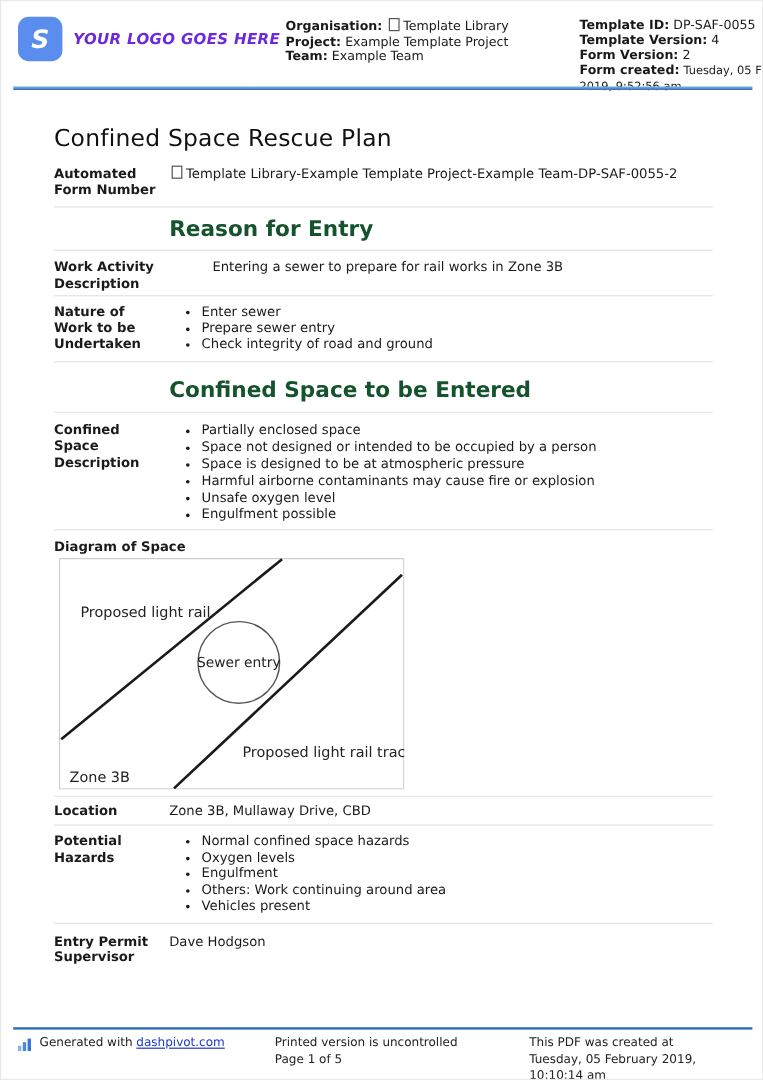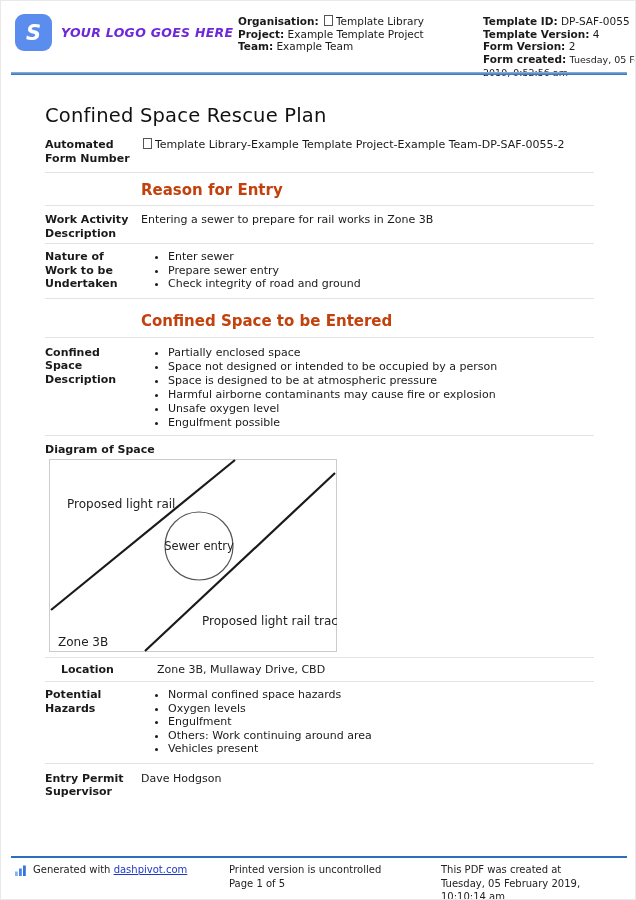--- a/index.html
+++ b/index.html
@@ -22,28 +22,28 @@
   .created-value{font-size:9.5px;}
   .tofu{display:inline-block;width:7px;height:9px;border:1px solid #555;margin:0 3px 0 2px;vertical-align:-1px;}
   .head-rule{position:absolute;left:10px;right:8px;top:71px;height:3px;background:linear-gradient(#8fb7e3,#2e6db8);}
   
   .content{position:absolute;left:44px;right:41px;top:74px;}
   .doc-title{margin:29px 0 0 0;font-size:19.5px;font-weight:normal;color:#111;letter-spacing:.2px;}
   .sep{border:0;border-top:1px solid #e3e3e3;height:0;}
   .row{display:flex;font-size:11px;line-height:13.5px;}
   .row-label{flex:0 0 96px;width:96px;font-weight:bold;padding-right:10px;box-sizing:border-box;}
   .row-content{flex:1;}
-  .section-heading{margin:0 0 0 96px;font-size:15px;font-weight:bold;color:#c2410c;}
+  .section-heading{margin:0 0 0 96px;font-size:18px;font-weight:bold;color:#14532d;}
   .pad-h1{padding:8px 0 6px 0;}
   .pad-h2{padding:13px 0 7px 0;}
   .row-afn{margin-top:11px;padding-bottom:7px;}
-  .row-wa{padding:7px 0 3px 0;}
+  .row-wa{padding:7px 0 3px 0;gap:36px;}
   .row-now{padding:6px 0 7px 0;}
   .row-csd{padding:8px 0 5px 0;}
-  .row-loc{padding:5px 0;margin-left:16px;}
+  .row-loc{padding:5px 0;}
   .row-haz{padding:6px 0 7px 0;}
   .row-sup{padding:8px 0 0 0;}
   ul.bullets{margin:0;padding:0 0 0 27px;list-style:disc;}
   ul.bullets li{line-height:13.5px;}
   .row-csd ul.bullets li{line-height:14px;}
   .csd-intro{font-weight:bold;margin-bottom:8px;}
   .diagram-block{padding-top:7px;}
   .diagram-label{font-weight:bold;font-size:11px;line-height:13px;margin-left:0;}
   .diagram-box{display:block;margin:3px 0 5px 4px;}
   

